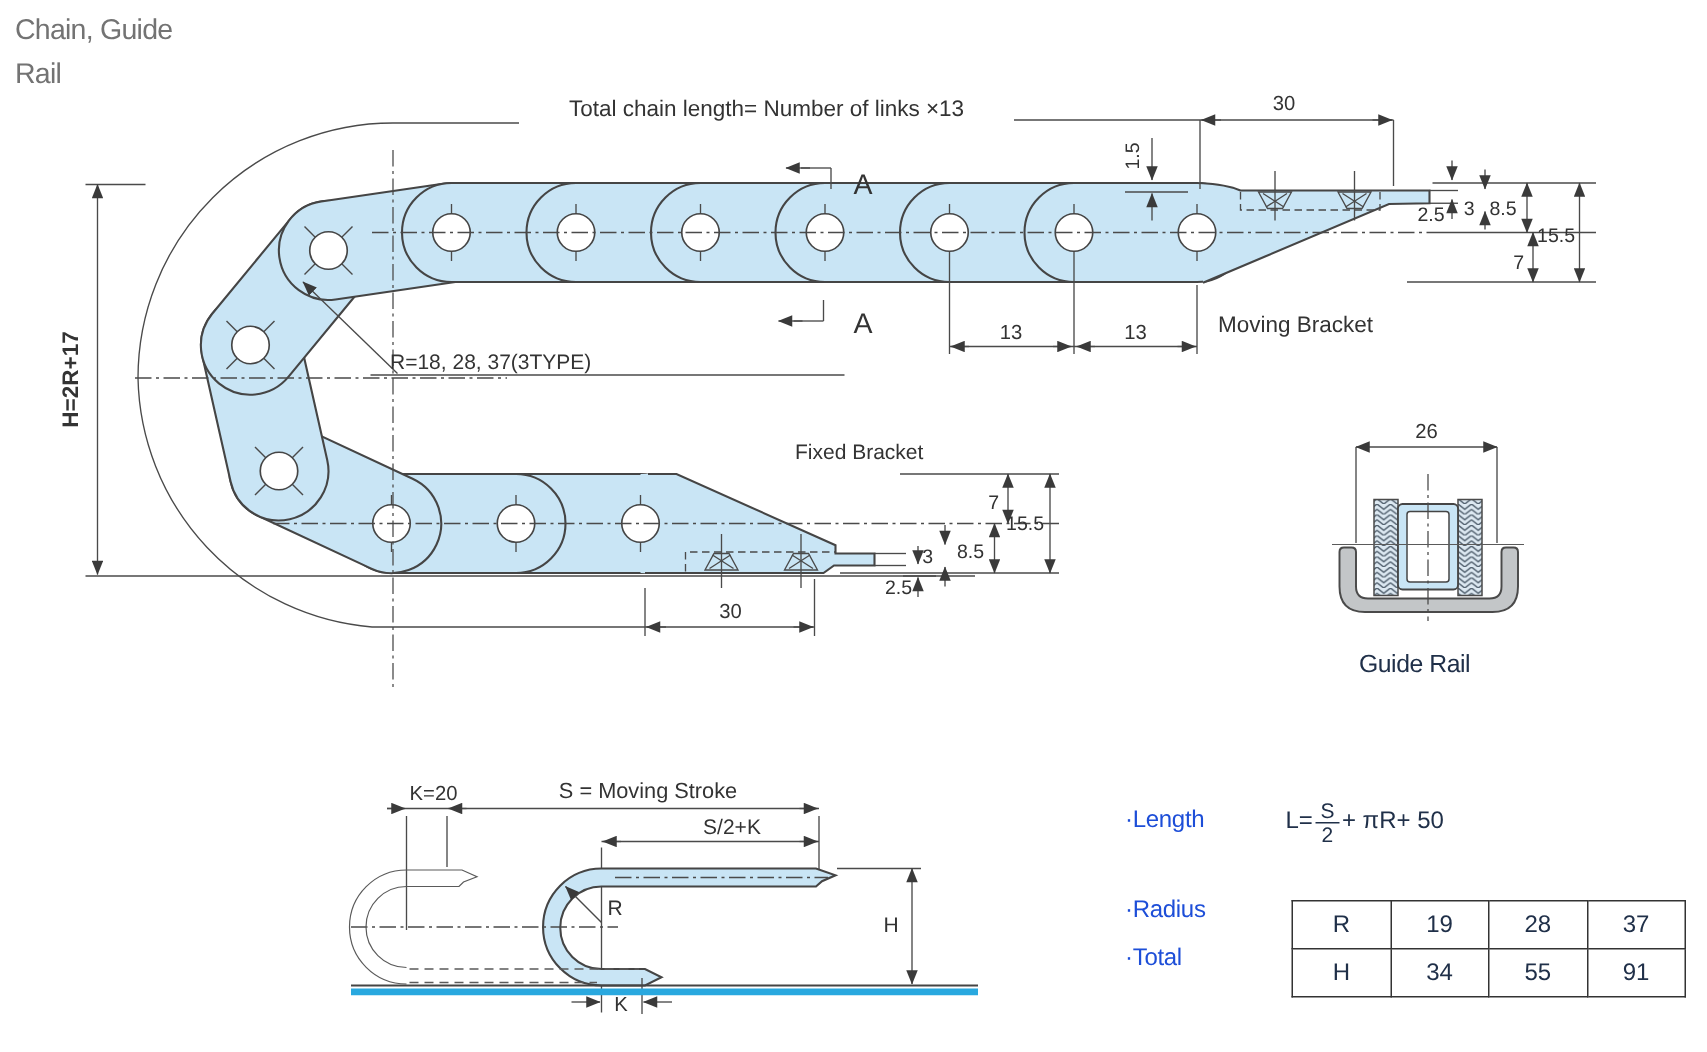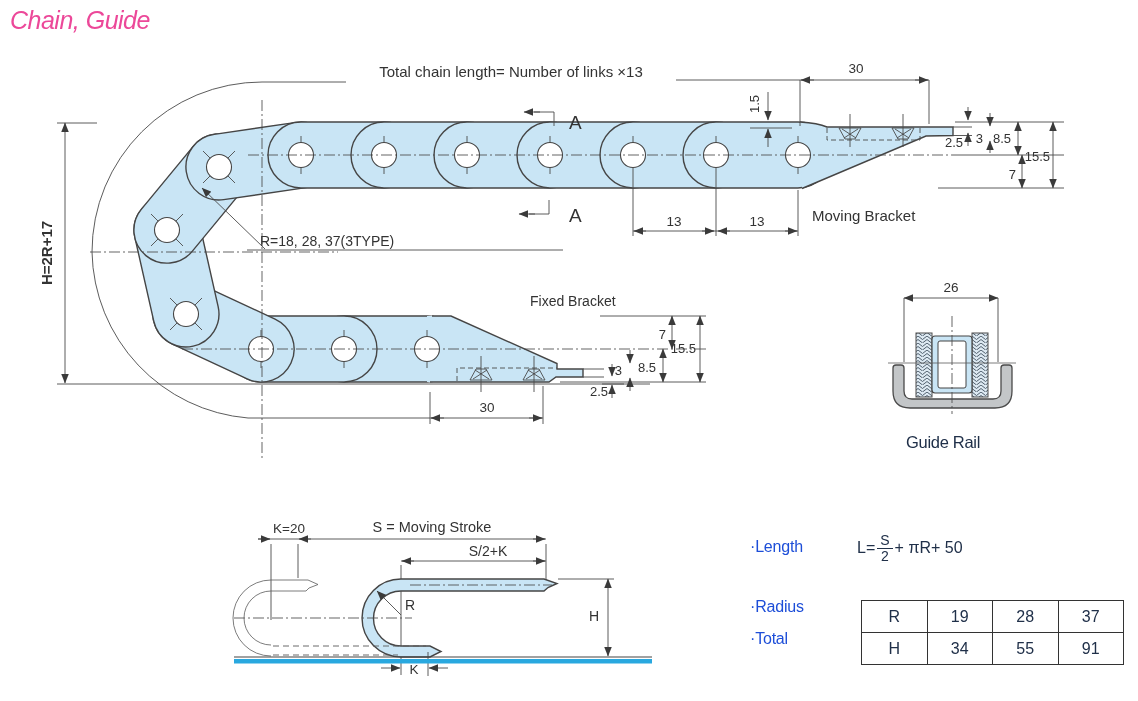--- a/index.html
+++ b/index.html
@@ -20,22 +20,22 @@
   .dim2{font-size:13.5px;fill:#333;}
   .lab{font-size:15px;fill:#333;}
   .lab14{font-size:14px;fill:#333;}
   .lab145{font-size:14.5px;fill:#333;}
   .seca{font-size:19px;fill:#333;}
   .heq{font-size:15px;font-weight:600;fill:#333;}
   .navytxt{fill:#203049;}
   .gray{fill:#c3c6c8;stroke:#4a4a4a;stroke-width:1.3;}
   .hatchwall{fill:url(#hb);stroke:#4a4a4a;stroke-width:1;}
   
-  .title{position:absolute;left:10px;top:6px;color:#ec4899;font-size:25px;
-         font-weight:500;letter-spacing:-.5px;line-height:29px;font-style:italic;}
+  .title{position:absolute;left:10px;top:6px;color:#737373;font-size:19px;
+         font-weight:500;letter-spacing:-.5px;line-height:29px;}
   .speclabel{position:absolute;color:#1d4ed8;font-size:16px;letter-spacing:-.2px;}
   .formula{position:absolute;left:857px;top:526px;color:#203049;font-size:16px;
            display:flex;align-items:center;height:44px;}
   .formula .frac{display:inline-flex;flex-direction:column;align-items:center;
                  font-size:14px;line-height:15px;margin:0 2px;}
   .formula .frac .num{border-bottom:1.2px solid #203049;padding:0 3px;}
   .spectable{position:absolute;left:861px;top:600px;border-collapse:collapse;}
   .spectable td{border:1.2px solid #333;width:64.5px;height:31px;text-align:center;
                 color:#203049;font-size:16px;padding:0;}
 </style>
@@ -310,20 +310,21 @@
       <line class="thin" x1="448" y1="668" x2="429" y2="668" marker-end="url(#ar)"></line>
       <text class="dim2" x="414" y="674" text-anchor="middle">K</text>
 
       <line x1="234" y1="657" x2="652" y2="657" stroke="#444" stroke-width="1.2"></line>
       <rect x="234" y="659" width="418" height="4.5" fill="#29a8df"></rect>
     </g>
   </svg>
 
   <div class="title">
     <div>Chain, Guide</div>
+    <div>Rail</div>
   </div>
 
   <div class="speclabel" style="left:750px;top:538px">·Length</div>
 
   <div class="formula">
     <span>L=</span>
     <span class="frac">
       <span class="num">S</span>
       <span>2</span>
     </span>

